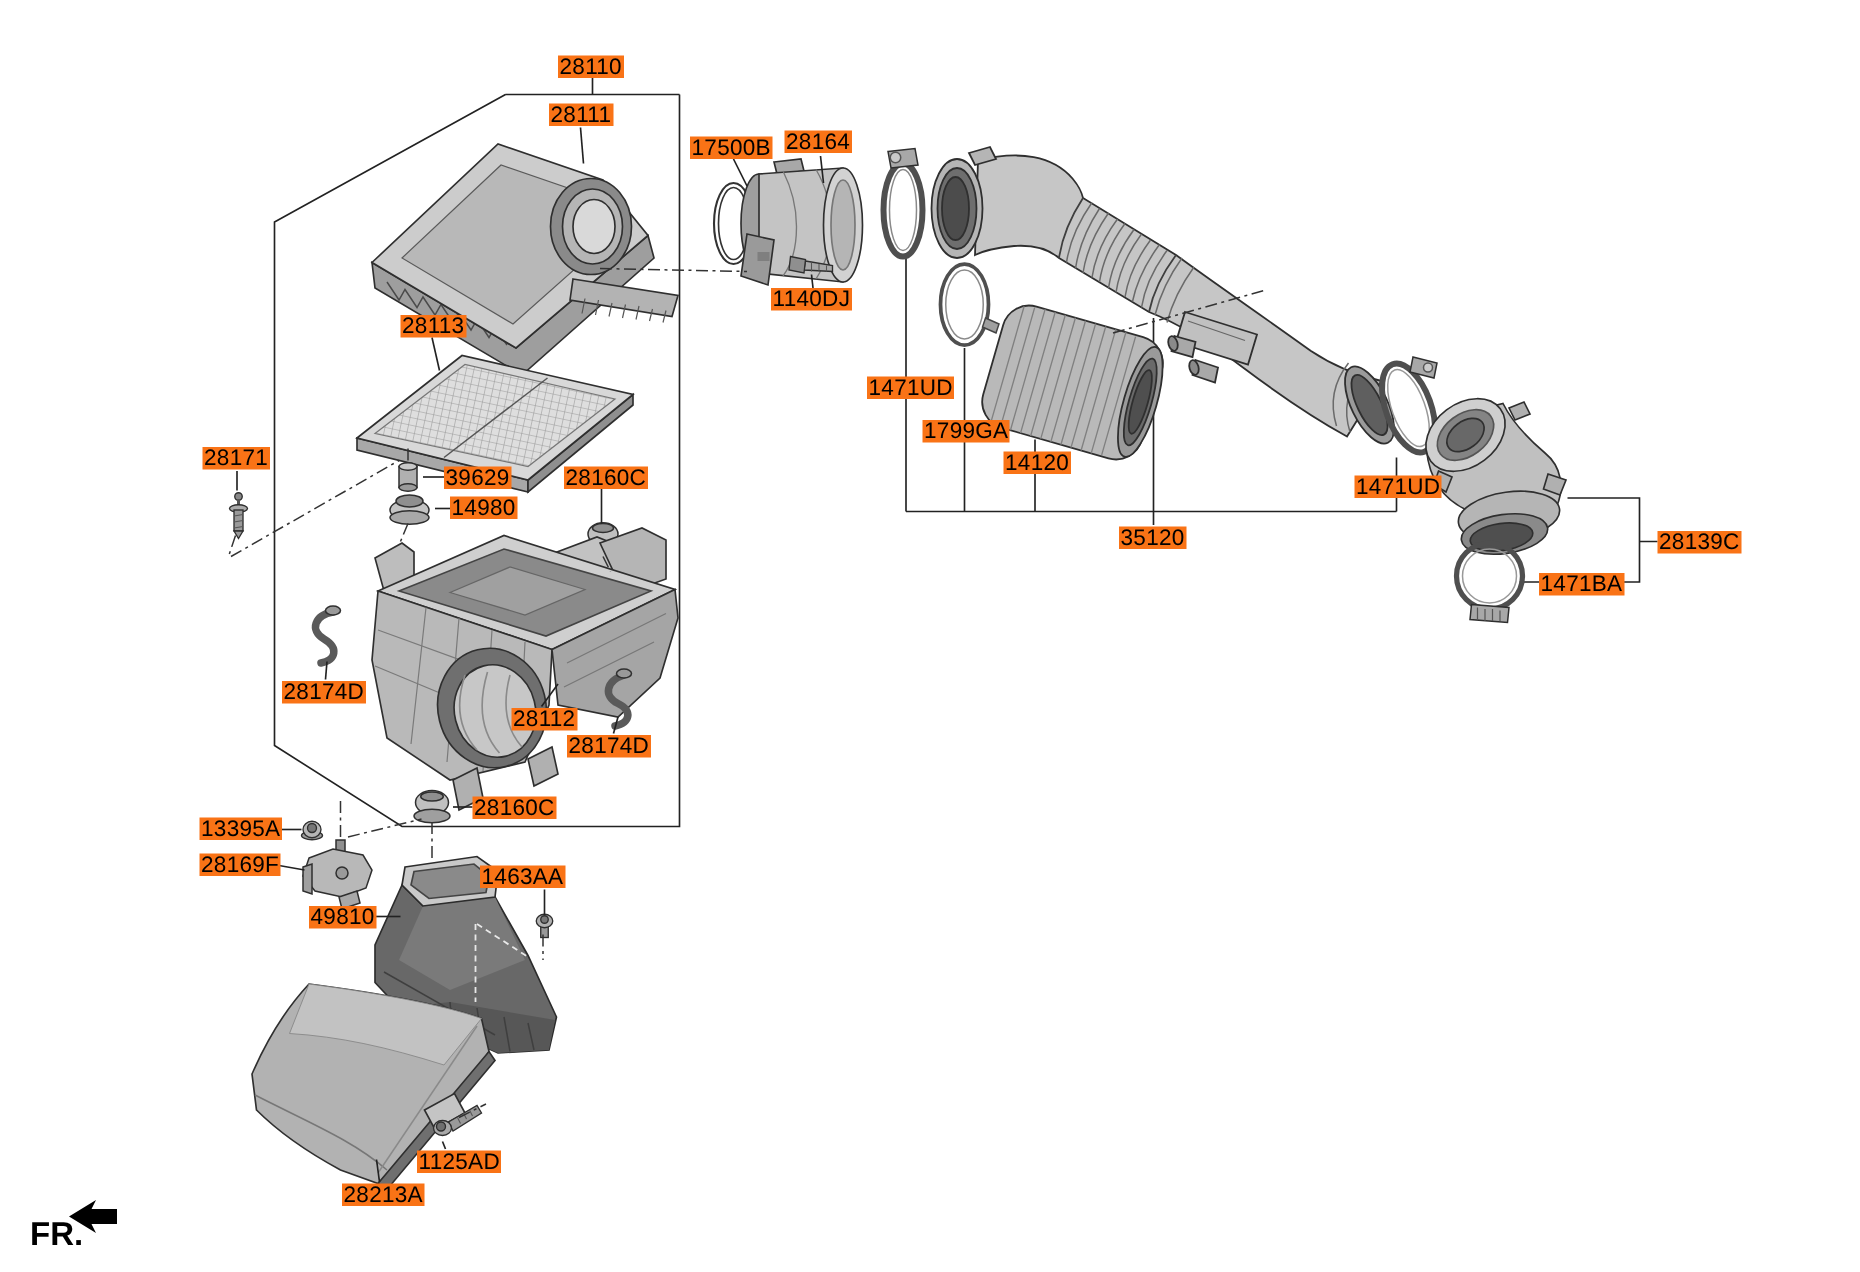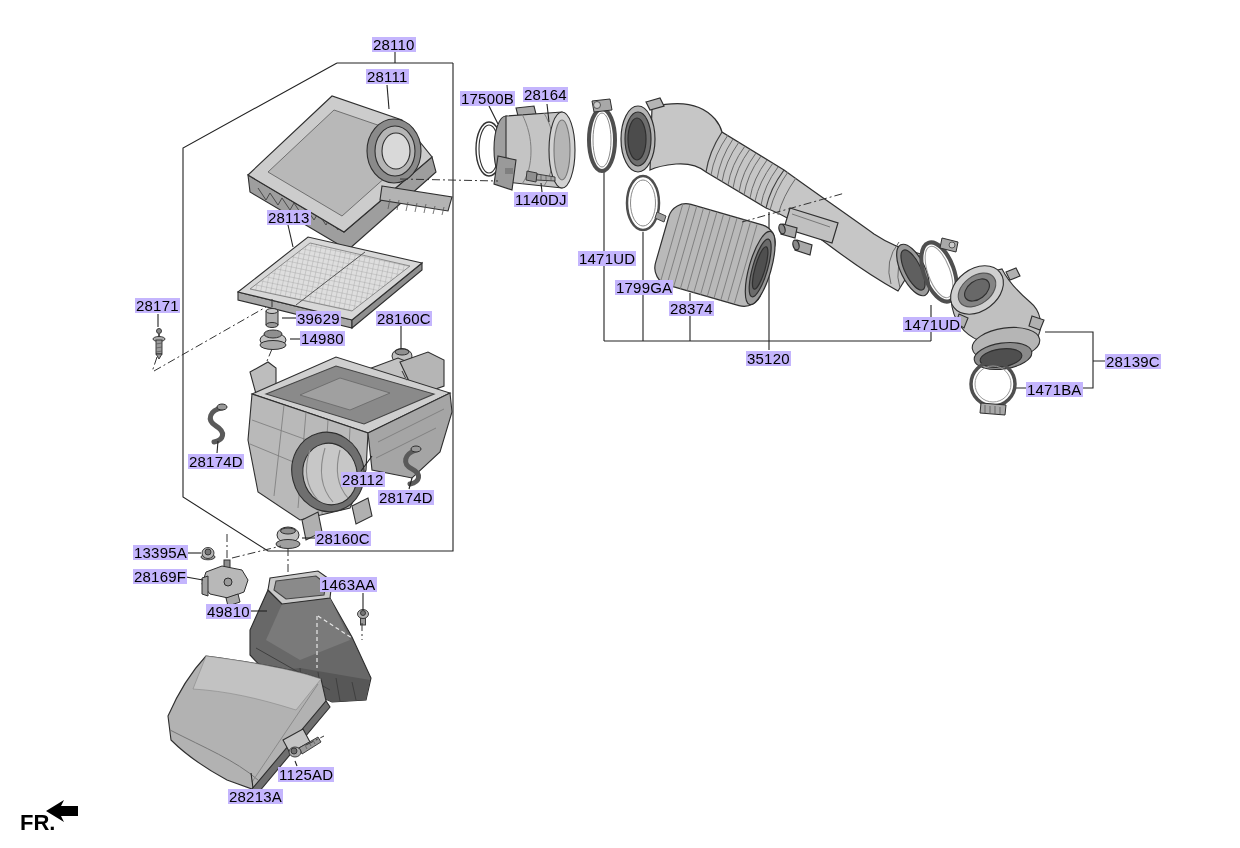--- a/index.html
+++ b/index.html
@@ -3,21 +3,21 @@
 <meta charset="utf-8">
 <style>
   html,body { margin:0; padding:0; background:#ffffff; }
   .stage {
     position:relative; width:1240px; height:848px; background:#ffffff;
     font-family:"Liberation Sans", sans-serif; overflow:hidden;
   }
   .stage svg { position:absolute; left:0; top:0; }
   .part-label {
     position:absolute; font-size:15px; line-height:15px; color:#000;
-    background:#c4b5fd; padding:0 1px; white-space:nowrap; letter-spacing:.2px;text-align:right;
+    background:#f97316; padding:0 1px; white-space:nowrap; letter-spacing:.2px;text-align:right;
   }
   .fr-label {
     position:absolute; font-size:22px; font-weight:bold; color:#000; line-height:22px;
   }
 </style>
 </head>
 <body>
 
 <div class="stage">
 <svg width="1240" height="848" viewBox="0 0 1240 848">
@@ -306,21 +306,21 @@
 <div class="part-label" style="left:460px;top:91px">17500B</div>
 <div class="part-label" style="left:523px;top:87px">28164</div>
 <div class="part-label" style="left:514px;top:192px">1140DJ</div>
 <div class="part-label" style="left:267px;top:210px">28113</div>
 <div class="part-label" style="left:135px;top:298px">28171</div>
 <div class="part-label" style="left:296px;top:311px">39629</div>
 <div class="part-label" style="left:300px;top:331px">14980</div>
 <div class="part-label" style="left:376px;top:311px">28160C</div>
 <div class="part-label" style="left:578px;top:251px">1471UD</div>
 <div class="part-label" style="left:615px;top:280px">1799GA</div>
-<div class="part-label" style="left:669px;top:301px">28374</div>
+<div class="part-label" style="left:669px;top:301px">14120</div>
 <div class="part-label" style="left:746px;top:351px">35120</div>
 <div class="part-label" style="left:903px;top:317px">1471UD</div>
 <div class="part-label" style="left:1105px;top:354px">28139C</div>
 <div class="part-label" style="left:1026px;top:382px">1471BA</div>
 <div class="part-label" style="left:188px;top:454px">28174D</div>
 <div class="part-label" style="left:341px;top:472px">28112</div>
 <div class="part-label" style="left:378px;top:490px">28174D</div>
 <div class="part-label" style="left:315px;top:531px">28160C</div>
 <div class="part-label" style="left:133px;top:545px">13395A</div>
 <div class="part-label" style="left:133px;top:569px">28169F</div>

